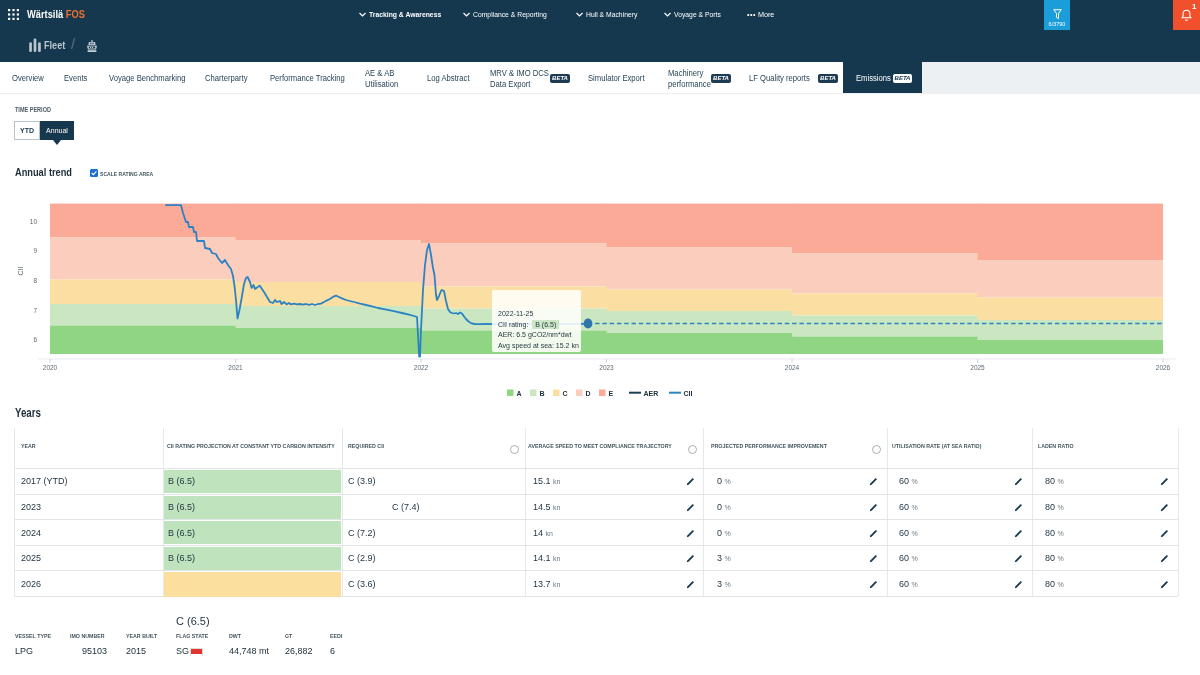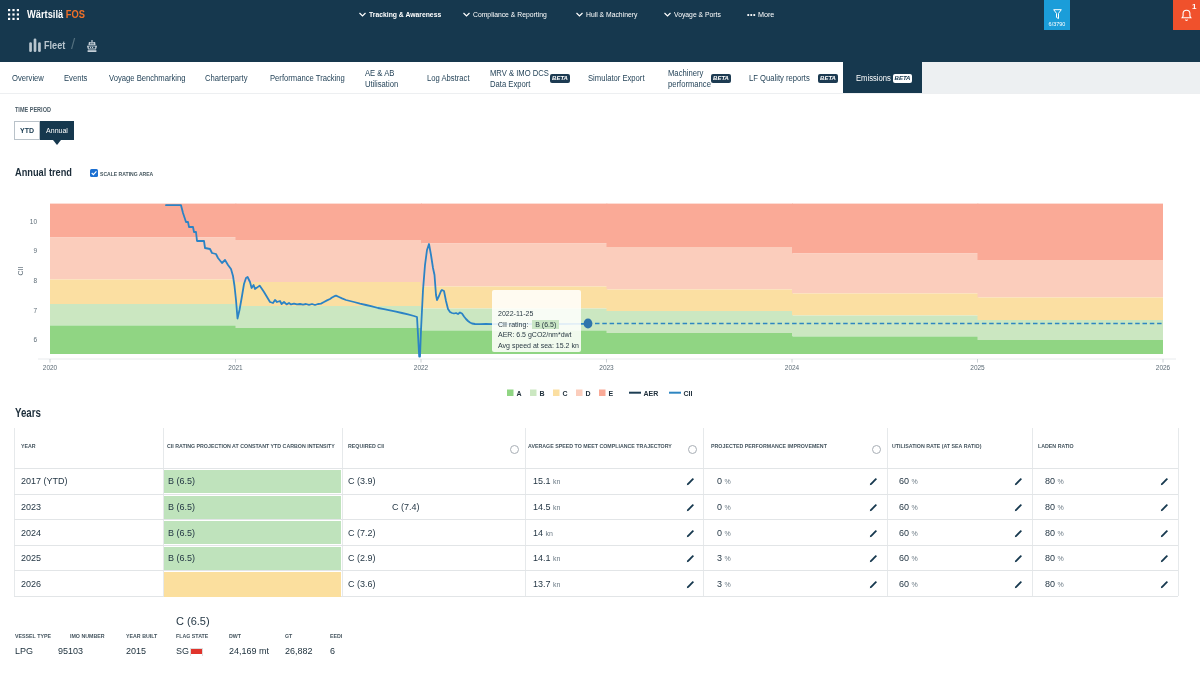--- a/index.html
+++ b/index.html
@@ -325,27 +325,27 @@
     <div class="abs" style="left:1045px;top:578.5px;font-size:9px;color:#1f3240;">80 <span style="font-size:7px;color:#6b7a85;">%</span></div>
     <svg class="abs" style="left:1160px;top:579.5px" width="9" height="9" viewBox="0 0 9 9">
       <path d="M0.8 8.2 L1.3 6.4 L6.4 1.3 a0.5 0.5 0 0 1 0.7 0 L7.7 1.9 a0.5 0.5 0 0 1 0 0.7 L2.6 7.7 Z" fill="#16384e"></path>
     </svg>
   </div>
 
 <div id="bottominfo">
     <div class="abs" style="left:15px;top:633px;font-size:6px;font-weight:bold;color:#44545e;transform:scaleX(.88);transform-origin:0 0;">VESSEL TYPE</div>
     <div class="abs" style="left:15px;top:646px;font-size:9px;color:#20333f;">LPG</div>
     <div class="abs" style="left:70px;top:633px;font-size:6px;font-weight:bold;color:#44545e;transform:scaleX(.88);transform-origin:0 0;">IMO NUMBER</div>
-    <div class="abs" style="left:58px;top:646px;font-size:9px;color:#20333f;">95103</div>
+    <div class="abs" style="left:82px;top:646px;font-size:9px;color:#20333f;">95103</div>
     <div class="abs" style="left:126px;top:633px;font-size:6px;font-weight:bold;color:#44545e;transform:scaleX(.88);transform-origin:0 0;">YEAR BUILT</div>
     <div class="abs" style="left:126px;top:646px;font-size:9px;color:#20333f;">2015</div>
     <div class="abs" style="left:176px;top:633px;font-size:6px;font-weight:bold;color:#44545e;transform:scaleX(.88);transform-origin:0 0;">FLAG STATE</div>
     <div class="abs" style="left:176px;top:646px;font-size:9px;color:#20333f;">SG</div>
     <div class="abs" style="left:229px;top:633px;font-size:6px;font-weight:bold;color:#44545e;transform:scaleX(.88);transform-origin:0 0;">DWT</div>
-    <div class="abs" style="left:229px;top:646px;font-size:9px;color:#20333f;">24,169 mt</div>
+    <div class="abs" style="left:229px;top:646px;font-size:9px;color:#20333f;">44,748 mt</div>
     <div class="abs" style="left:285px;top:633px;font-size:6px;font-weight:bold;color:#44545e;transform:scaleX(.88);transform-origin:0 0;">GT</div>
     <div class="abs" style="left:285px;top:646px;font-size:9px;color:#20333f;">26,882</div>
     <div class="abs" style="left:330px;top:633px;font-size:6px;font-weight:bold;color:#44545e;transform:scaleX(.88);transform-origin:0 0;">EEDI</div>
     <div class="abs" style="left:330px;top:646px;font-size:9px;color:#20333f;">6</div>
     <div class="abs" style="left:190px;top:648px;width:13px;height:8px;border:0.5px solid #ddd;">
         <div style="width:100%;height:4.5px;background:#e0342c;"></div>
         <div style="width:100%;height:3.5px;background:#fff;"></div>
       </div>
   </div>
 

